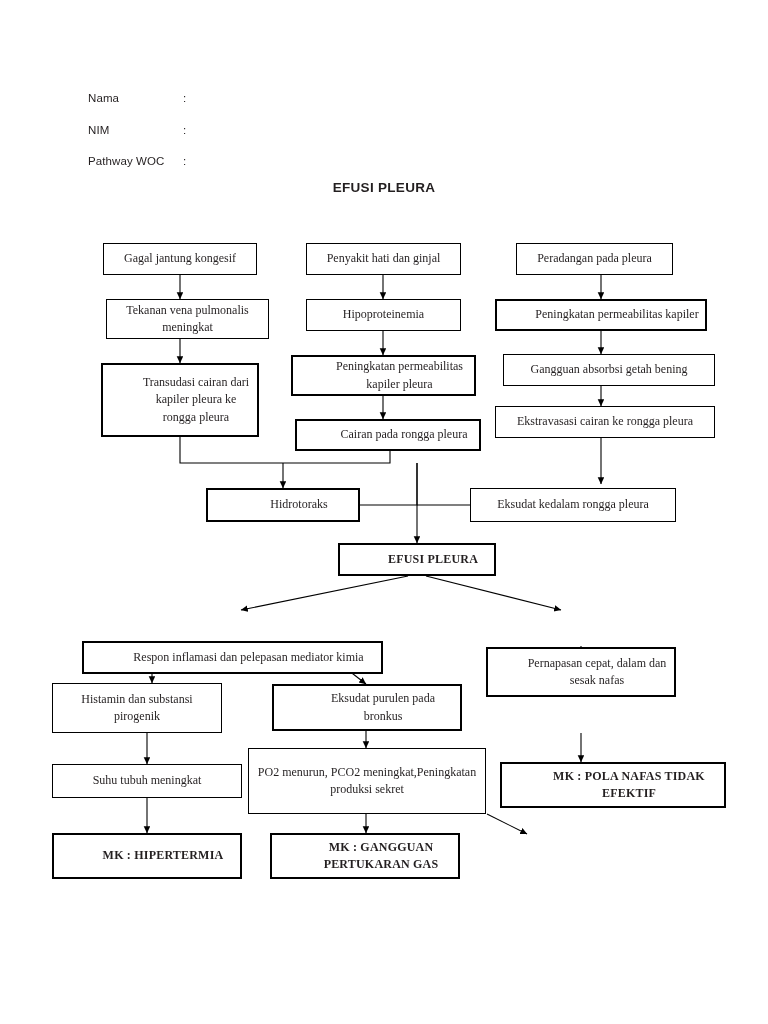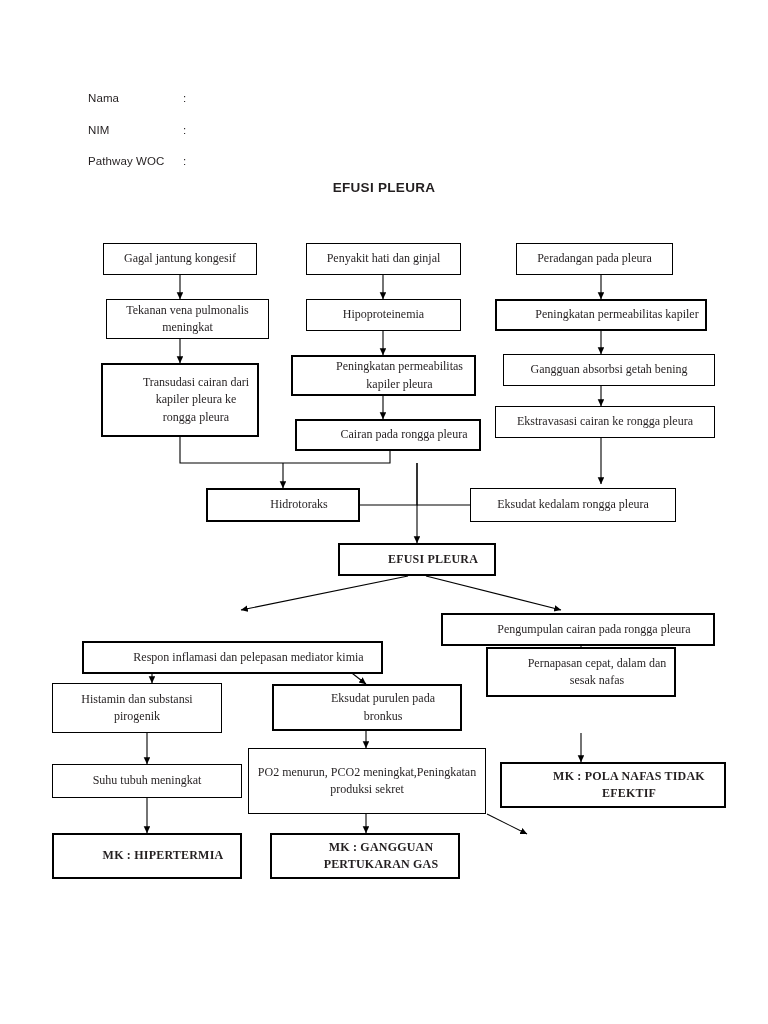--- a/index.html
+++ b/index.html
@@ -162,21 +162,20 @@
   <div class="node" style="left:495px; top:406px; width:220px; height:32px;">Ekstravasasi cairan ke rongga pleura</div>
 
   <div class="node thick" style="left:206px; top:488px; width:154px; height:34px;">Hidrotoraks</div>
 
   <div class="node" style="left:470px; top:488px; width:206px; height:34px;">Eksudat kedalam rongga pleura</div>
 
   <div class="node thick bold" style="left:338px; top:543px; width:158px; height:33px;">EFUSI PLEURA</div>
 
   <div class="node thick" style="left:82px; top:613px; width:301px; height:33px;margin-top:28px;">Respon inflamasi dan pelepasan mediator kimia</div>
 
-  <div class="node thick" style="left:441px; top:613px; width:274px; height:33px;">Pengumpulan cairan pada rongga pleura</div>
 
   <div class="node" style="left:52px; top:683px; width:170px; height:50px;">Histamin dan substansi pirogenik</div>
 
   <div class="node thick" style="left:272px; top:684px; width:190px; height:47px;">Eksudat purulen pada bronkus</div>
 
   <div class="node thick" style="left:486px; top:647px; width:190px; height:50px;">Pernapasan cepat, dalam dan sesak nafas</div>
 
   <div class="node" style="left:52px; top:764px; width:190px; height:34px;">Suhu tubuh meningkat</div>
 
   <div class="node" style="left:248px; top:748px; width:238px; height:66px;">PO2 menurun, PCO2 meningkat,Peningkatan produksi sekret</div>

